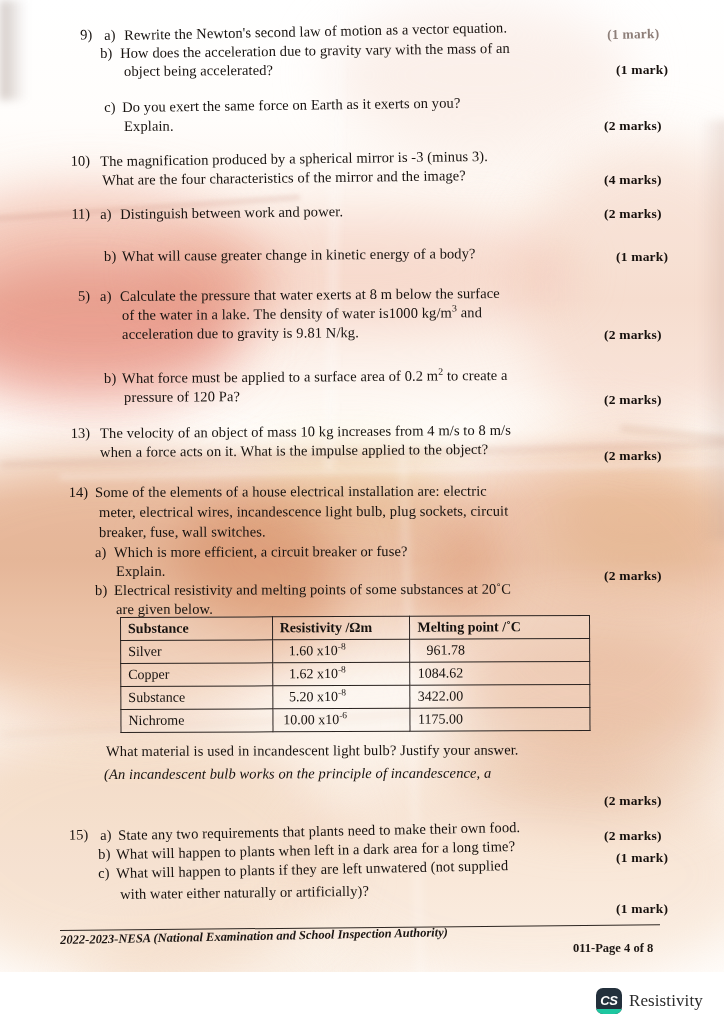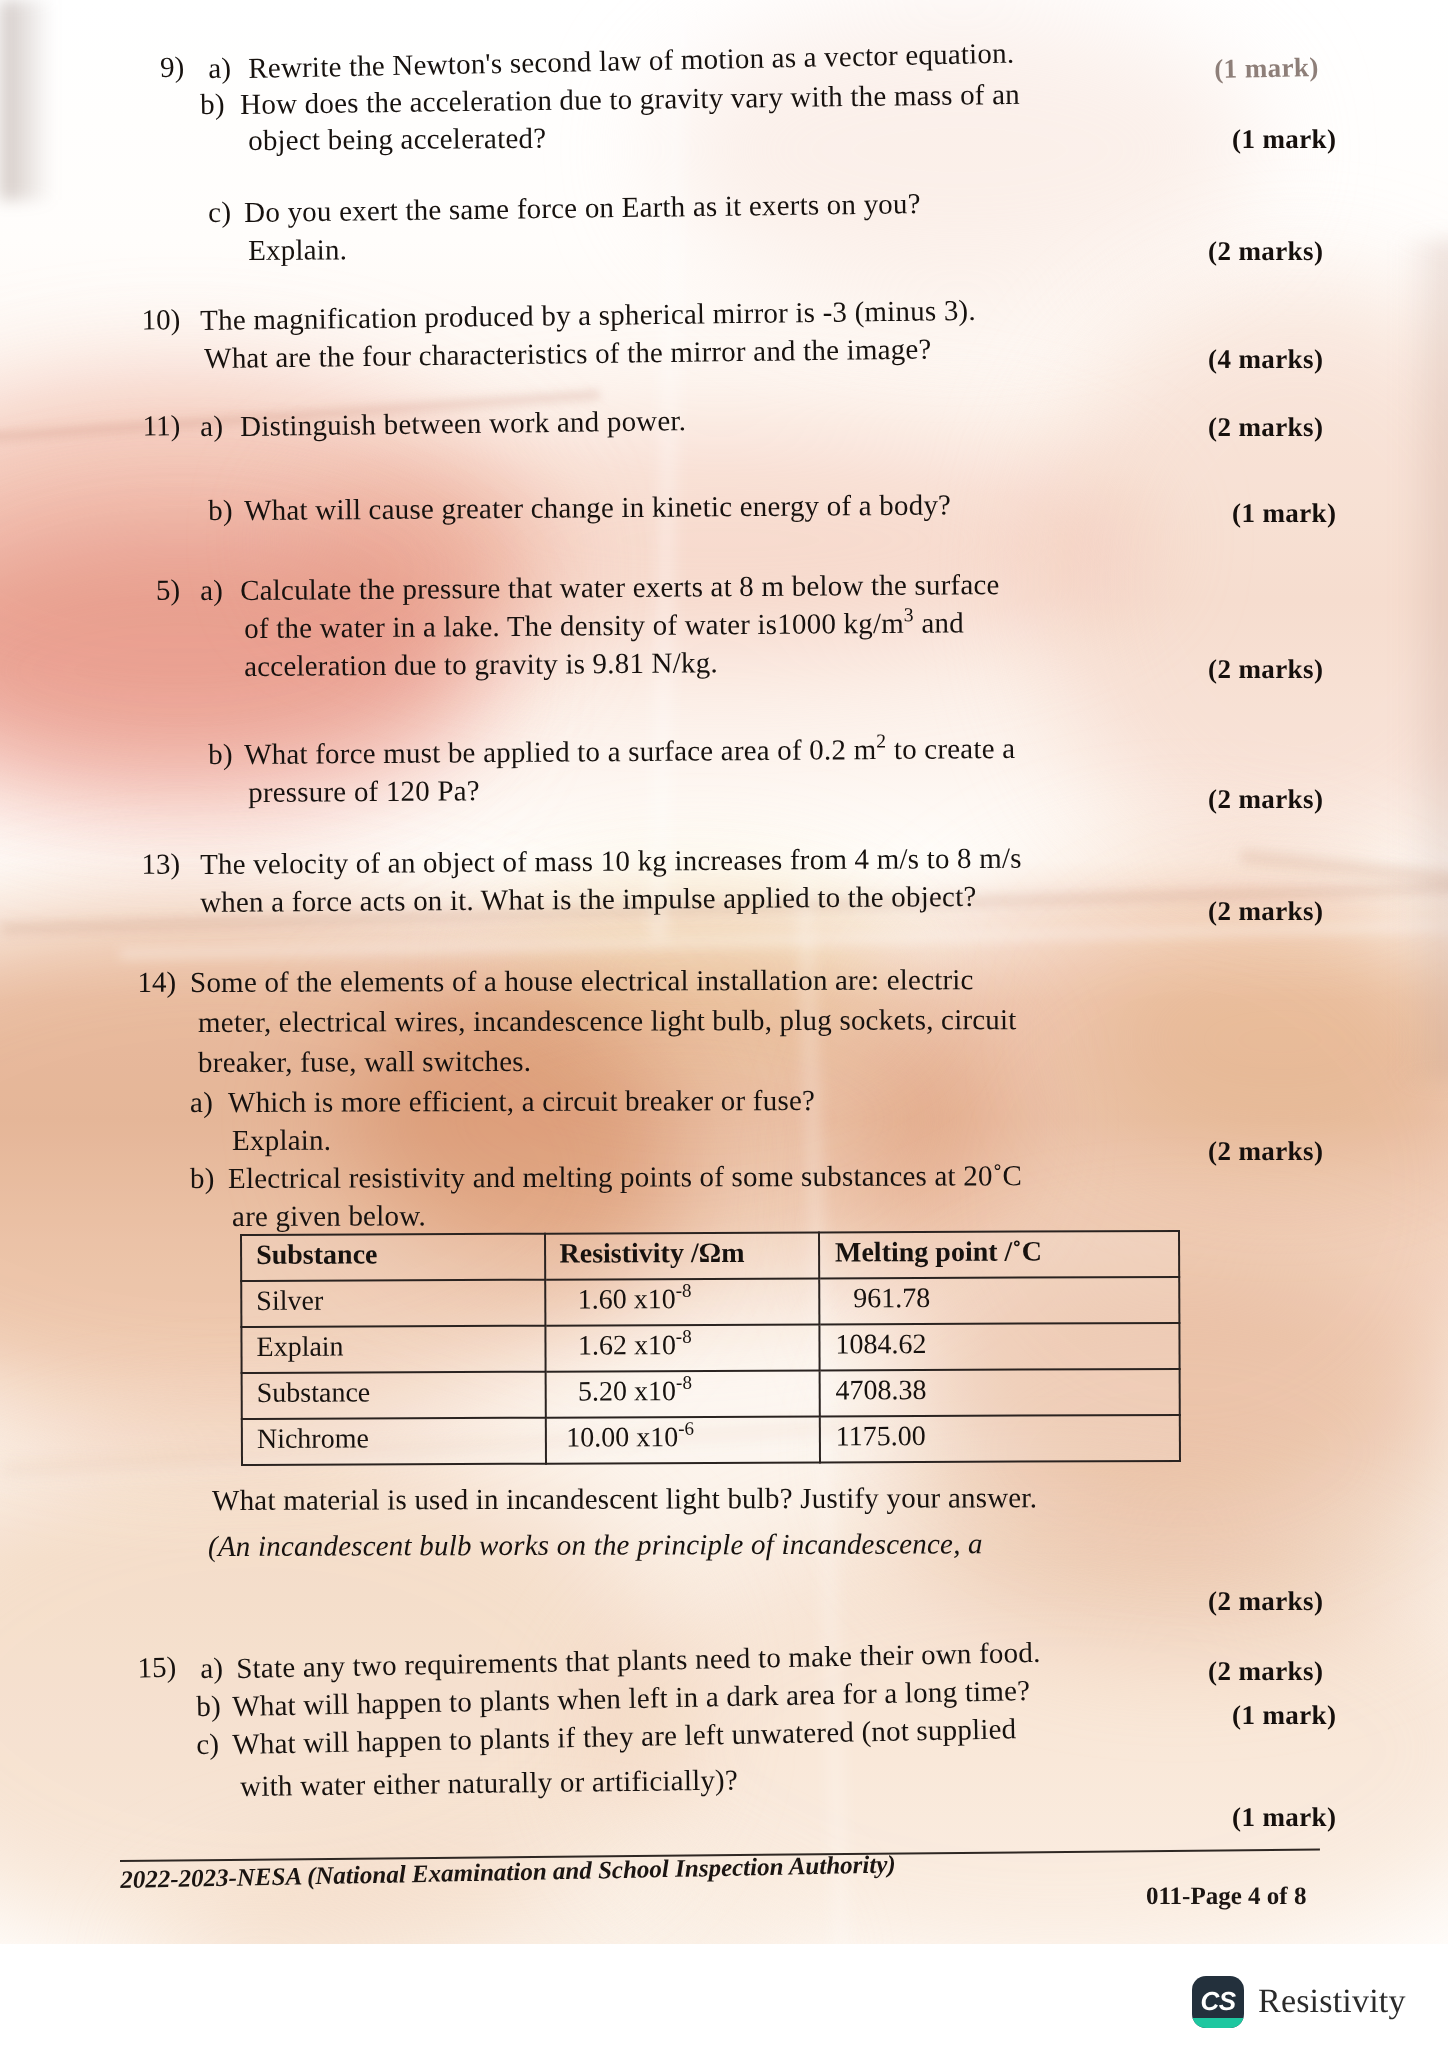--- a/index.html
+++ b/index.html
@@ -296,28 +296,28 @@
             <th>Melting point /˚C</th>
           </tr>
         </thead>
         <tbody>
           <tr>
             <td>Silver</td>
             <td class="num"><span>1.60 x10</span><sup>-8</sup></td>
             <td class="num">961.78</td>
           </tr>
           <tr>
-            <td>Explain</td>
+            <td>Copper</td>
             <td class="num"><span>1.62 x10</span><sup>-8</sup></td>
             <td>1084.62</td>
           </tr>
           <tr>
             <td>Substance</td>
             <td class="num"><span>5.20 x10</span><sup>-8</sup></td>
-            <td>4708.38</td>
+            <td>3422.00</td>
           </tr>
           <tr>
             <td>Nichrome</td>
             <td style="padding-left:10px;"><span>10.00 x10</span><sup>-6</sup></td>
             <td>1175.00</td>
           </tr>
         </tbody>
       </table>
 
       <div class="q sk4" style="left:106px; top:742px;">What material is used in incandescent light bulb? Justify your answer.</div>

